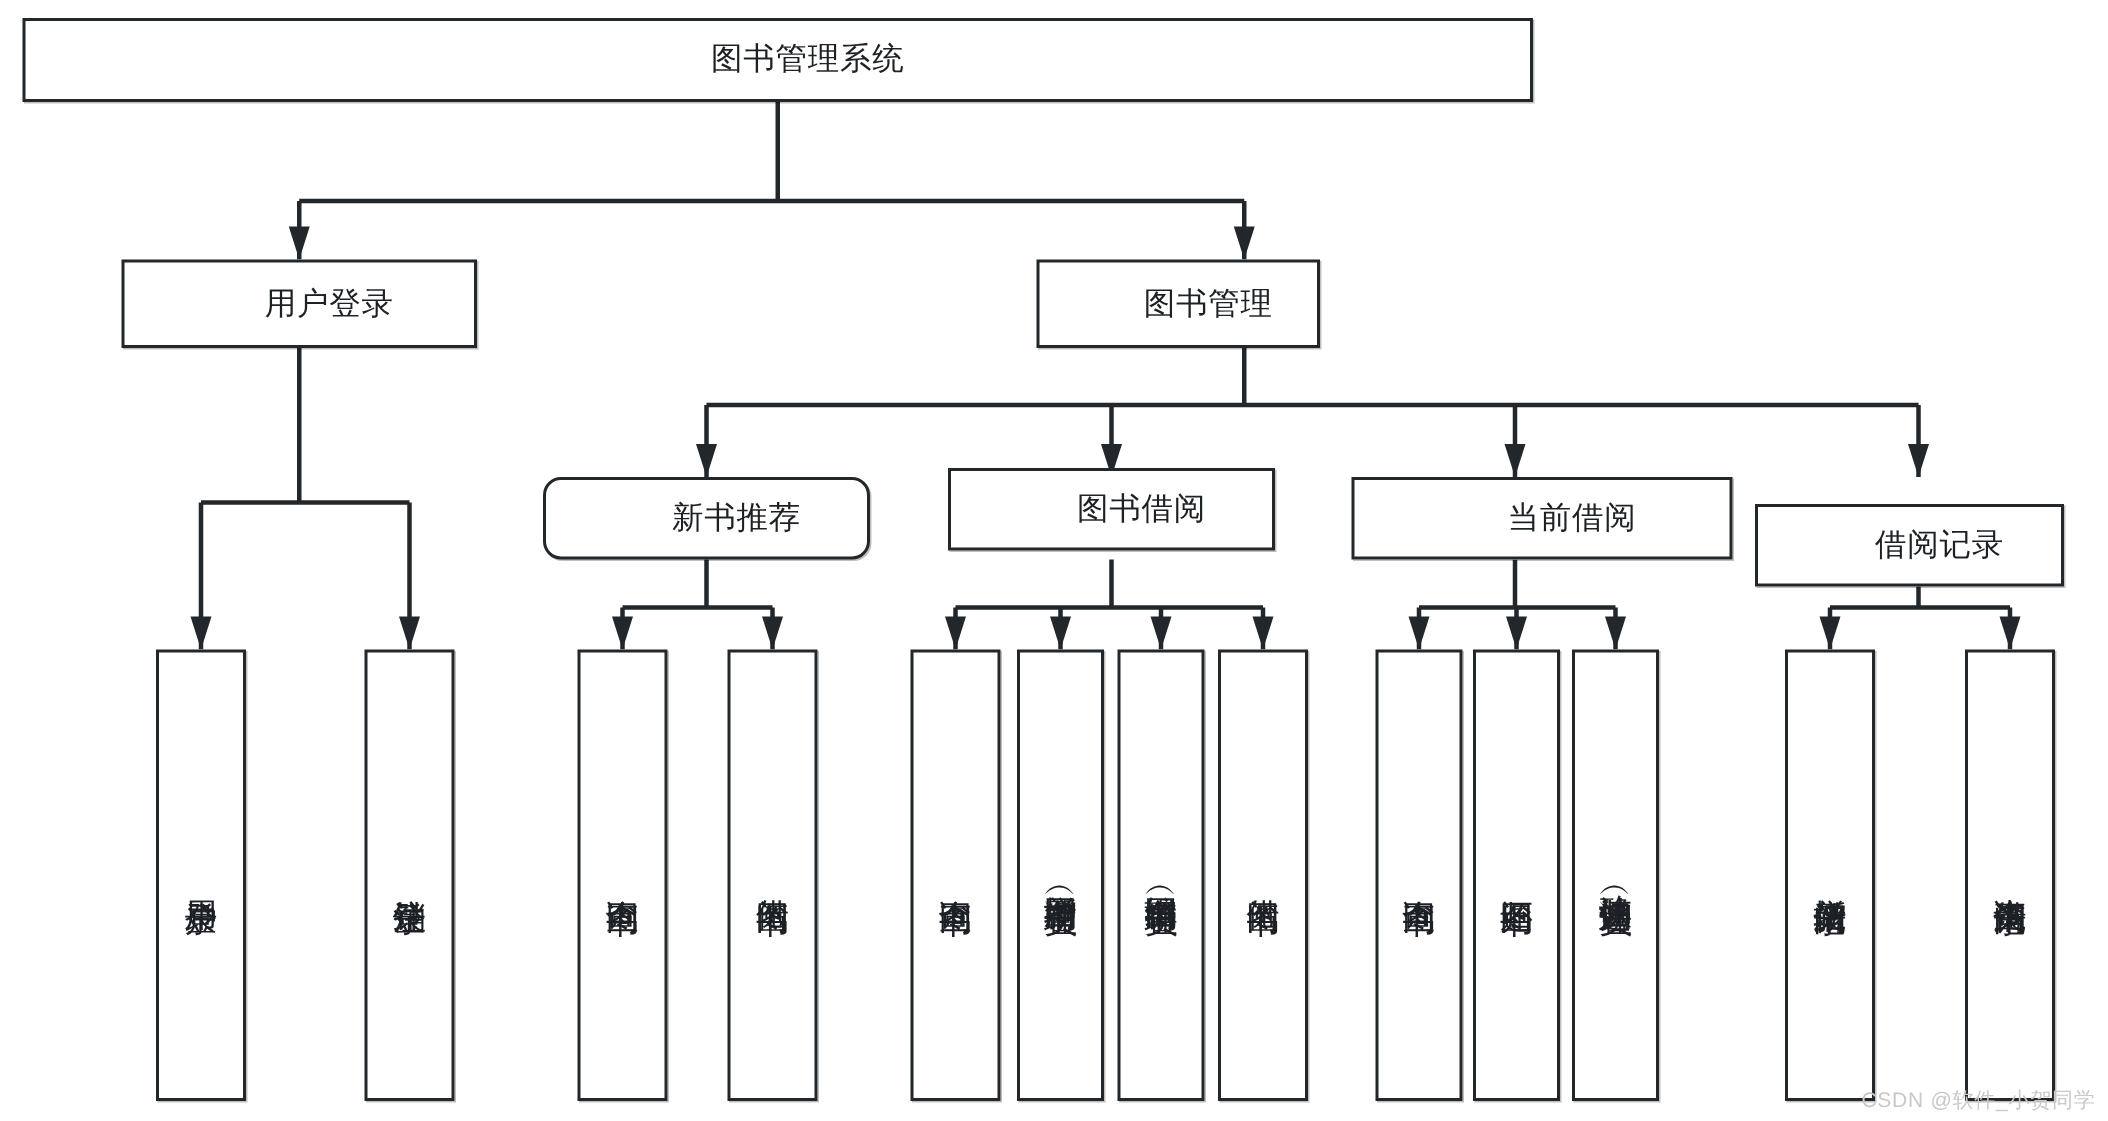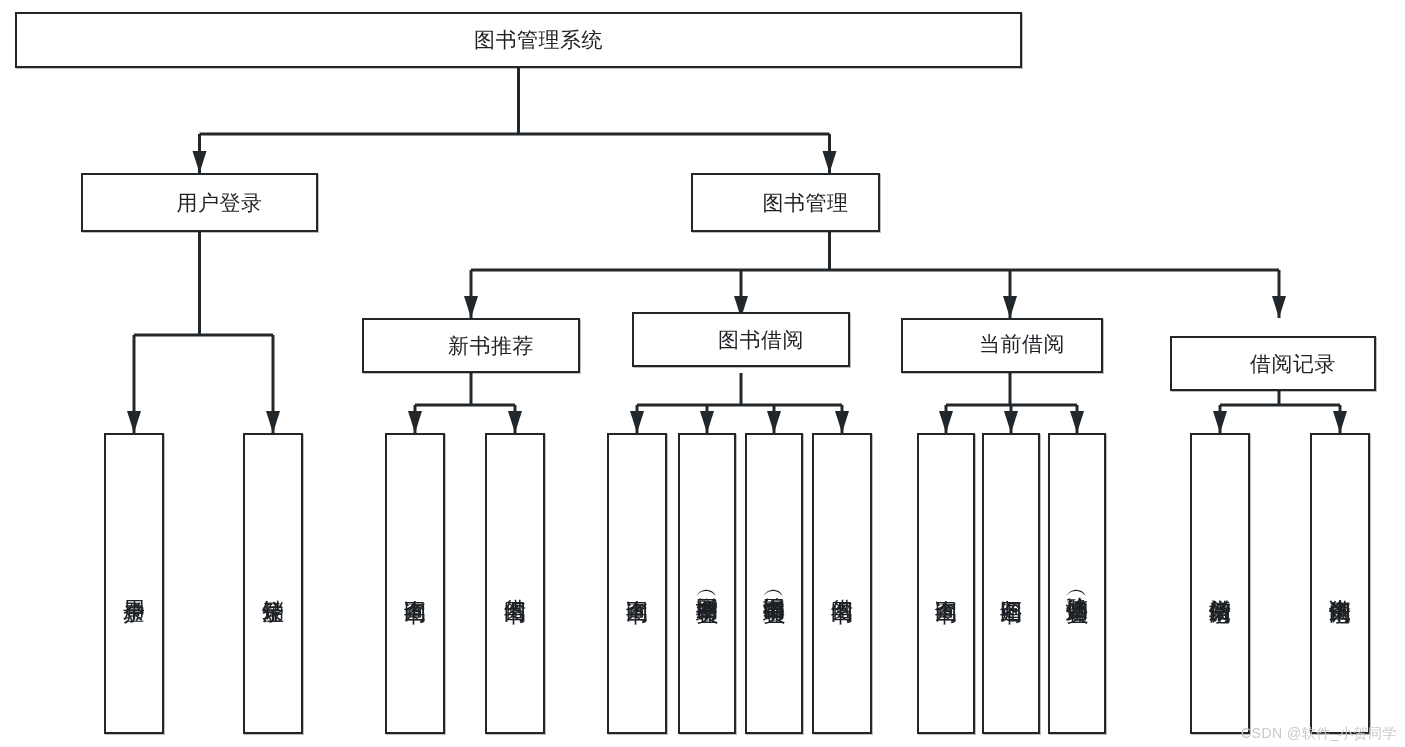--- a/index.html
+++ b/index.html
@@ -134,27 +134,27 @@
   <div id="nodes-layer">
       <div class="node-box" style="left: 15px; top: 12px; width: 1007px; height: 56px;">
         <span class="node-label-h">图书管理系统</span>
       </div>
       <div class="node-box" style="left: 81px; top: 173px; width: 237px; height: 59px;">
         <span class="node-label-h">用户登录</span>
       </div>
       <div class="node-box" style="left: 691px; top: 173px; width: 189px; height: 59px;">
         <span class="node-label-h">图书管理</span>
       </div>
-      <div class="node-box" style="left: 362px; top: 318px; width: 218px; height: 55px;">
+      <div class="node-box" style="left: 362px; top: 318px; width: 218px; height: 55px; border-radius: 12px;">
         <span class="node-label-h">新书推荐</span>
       </div>
       <div class="node-box" style="left: 632px; top: 312px; width: 218px; height: 55px;">
         <span class="node-label-h">图书借阅</span>
       </div>
-      <div class="node-box" style="left: 901px; top: 318px; width: 202px; height: 55px; font-family: Liberation Mono, monospace;">
+      <div class="node-box" style="left: 901px; top: 318px; width: 254px; height: 55px;">
         <span class="node-label-h">当前借阅</span>
       </div>
       <div class="node-box" style="left: 1170px; top: 336px; width: 206px; height: 55px;">
         <span class="node-label-h">借阅记录</span>
       </div>
       <div class="node-box" style="left: 104px; top: 433px; width: 60px; height: 301px;">
         <span class="node-label-v">用户登录</span>
       </div>
       <div class="node-box" style="left: 243px; top: 433px; width: 60px; height: 301px;">
         <span class="node-label-v">注销登录</span>

